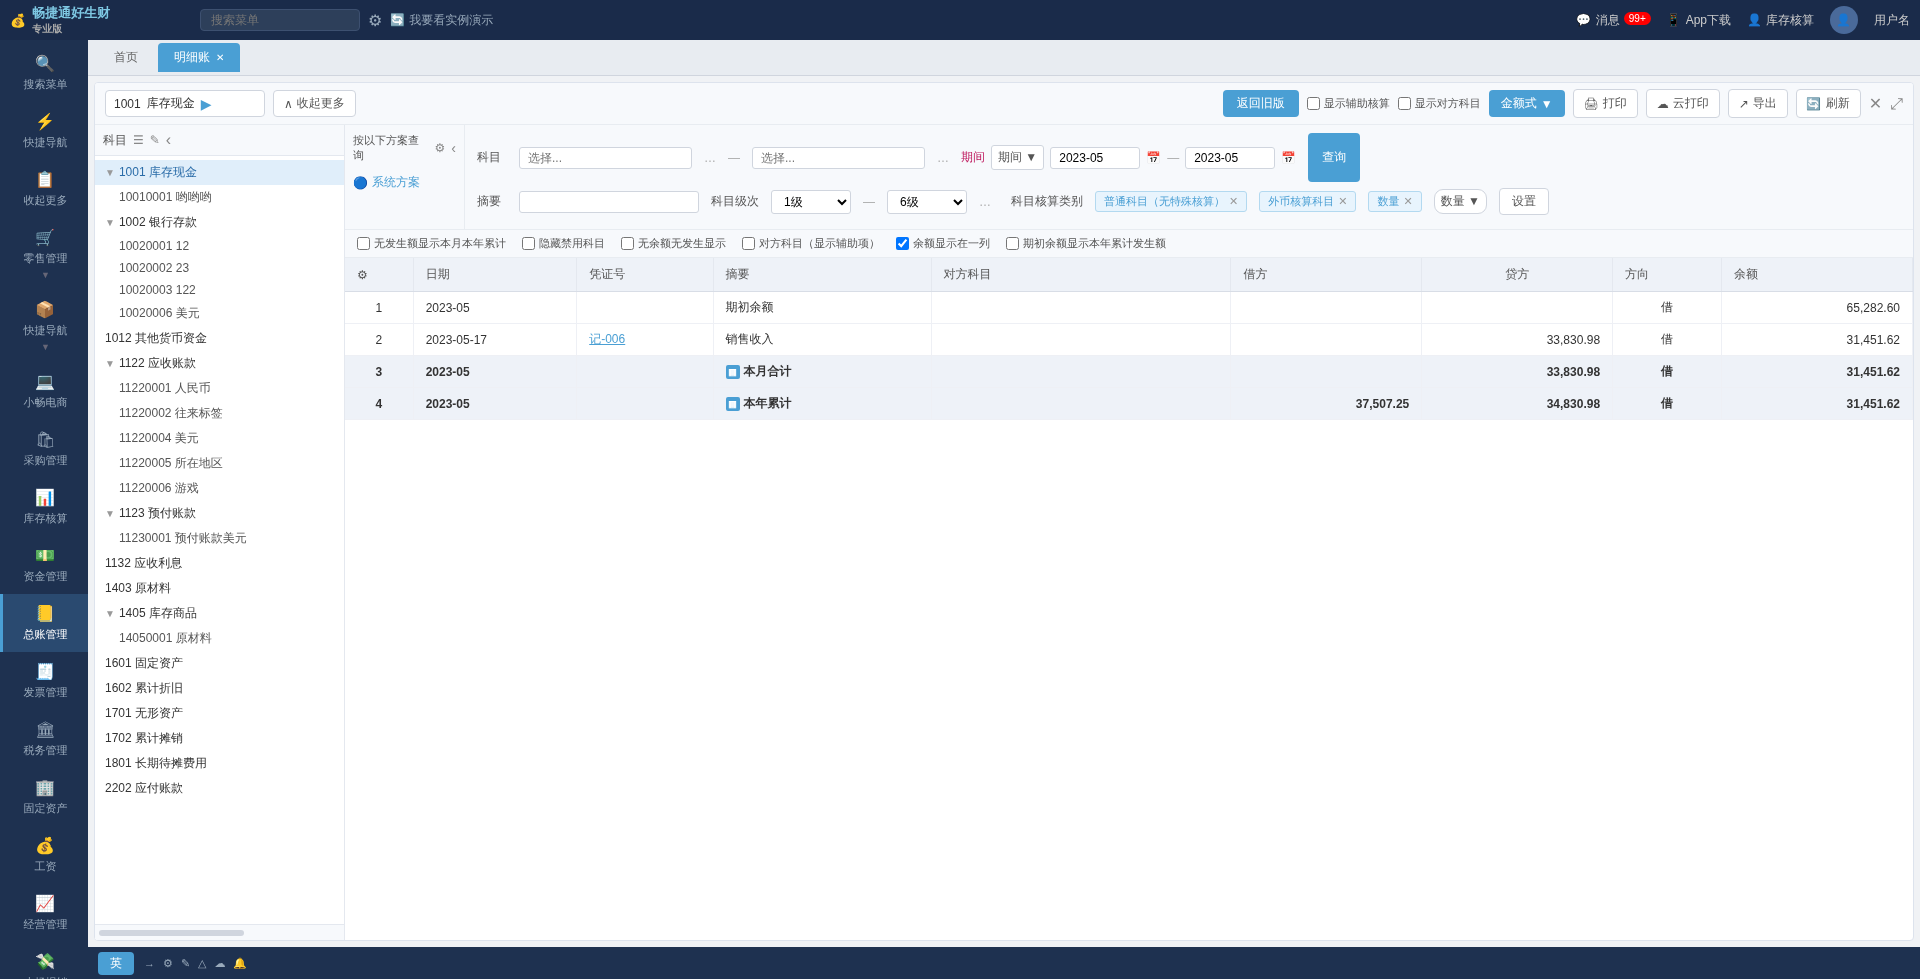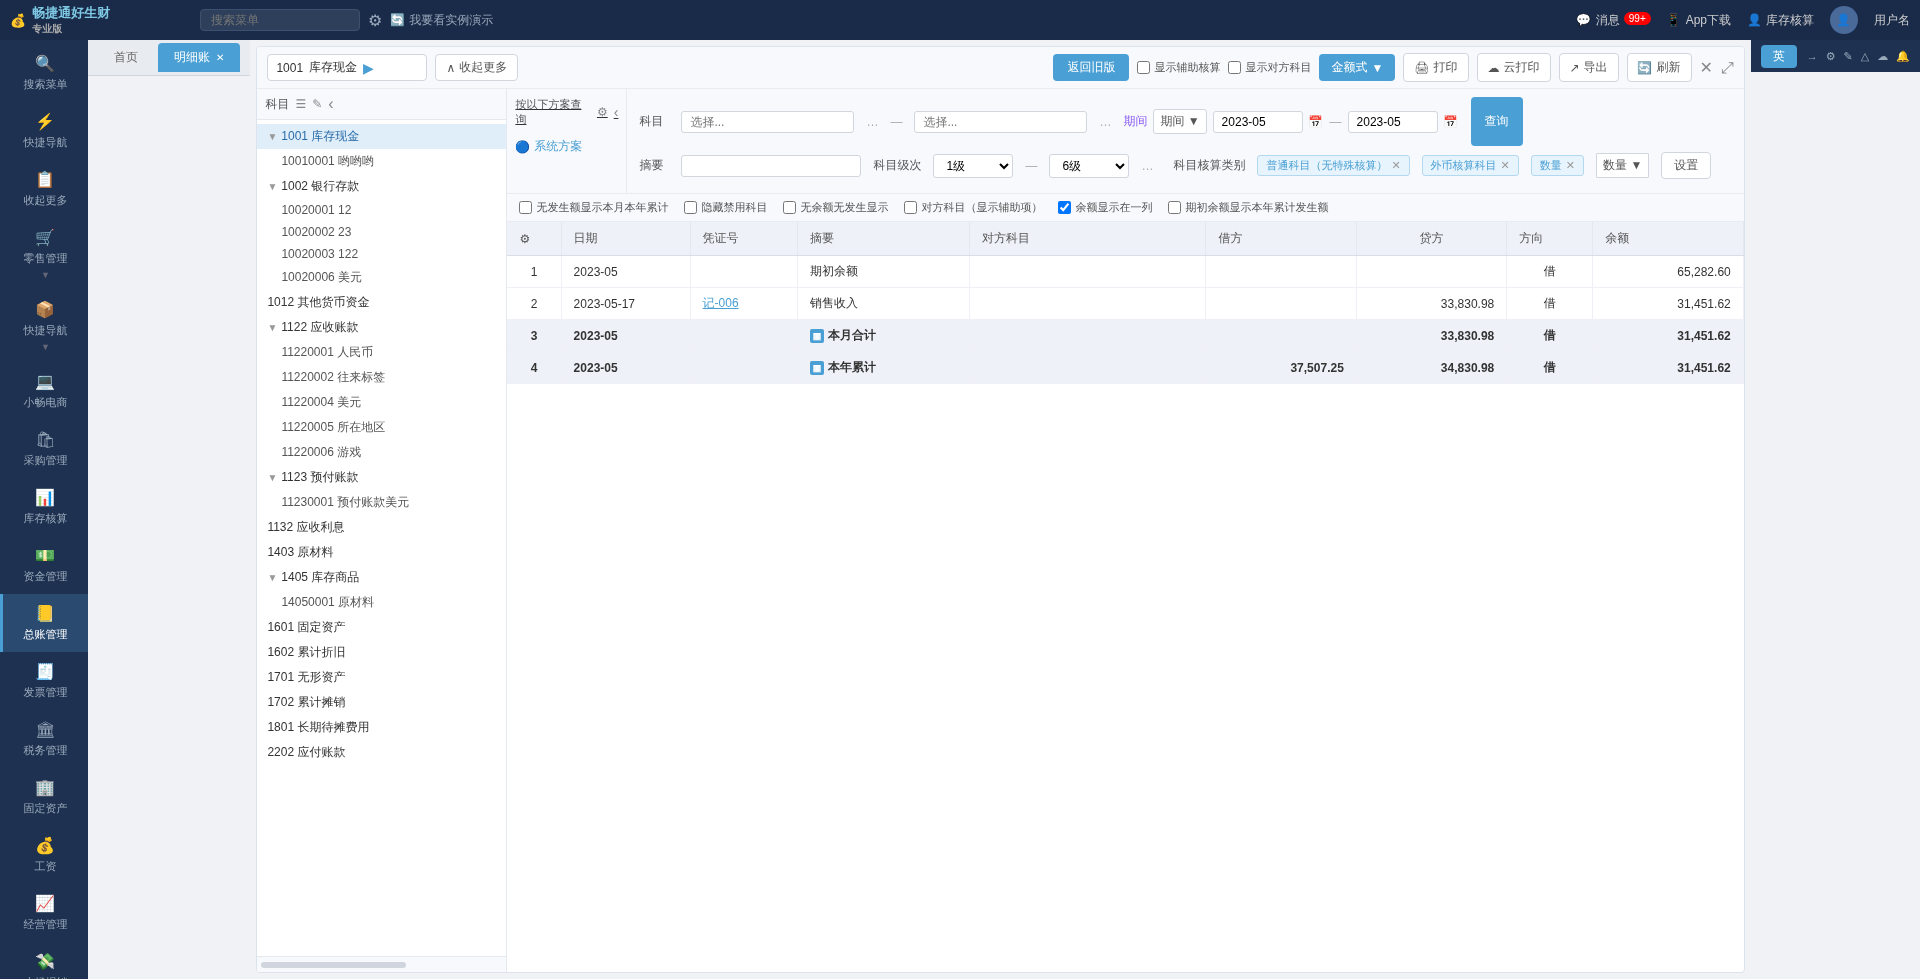--- a/index.html
+++ b/index.html
@@ -107,21 +107,21 @@
       color: #9ab;
       border-left: 3px solid transparent;
     }
     .sidebar-item.active { background: #2a4a70; color: #fff; border-left-color: #4a9fd4; }
     .sidebar-item .icon { font-size: 16px; }
 
     
     .main-content {
       flex: 1;
       display: flex;
-      flex-direction: row;
+      flex-direction: column;
       background: #f0f2f5;
       overflow: hidden;
     }
 
     
     .tab-bar {
       background: #e8ecf1;
       display: flex;
       align-items: center;
       padding: 0 10px;
@@ -267,21 +267,21 @@
       background: #fff;
       border: 1px solid #d0d5de;
       border-radius: 3px;
       padding: 3px 8px;
       font-size: 12px;
       min-width: 80px;
     }
     .filter-period {
       display: flex; align-items: center; gap: 6px;
     }
-    .period-label { font-size: 12px; color: #8b5cf6; }
+    .period-label { font-size: 12px; color: #be185d; }
     .period-input {
       background: #fff;
       border: 1px solid #d0d5de;
       border-radius: 3px;
       padding: 3px 8px;
       font-size: 12px;
       width: 90px;
     }
     .filter-tag {
       background: #e8f4fd;
@@ -714,21 +714,21 @@
 
           <div style="height:16px;border-top:1px solid #e4e8ef;background:#f7f9fc;display:flex;align-items:center;padding:0 4px;">
             <div style="width:60%;height:6px;background:#d0d5de;border-radius:3px;"></div>
           </div>
         </div>
 
         <div style="flex:1;display:flex;flex-direction:column;overflow:hidden;">
 
           <div class="filter-area">
             <div class="filter-left">
-              <div style="display:flex;align-items:center;gap:6px;margin-bottom:8px;text-decoration:underline;">
+              <div style="display:flex;align-items:center;gap:6px;margin-bottom:8px;">
                 <span style="font-size:11px;color:#555;">按以下方案查询</span>
                 <span style="cursor:pointer;color:#888;">⚙</span>
                 <span style="cursor:pointer;color:#888;font-size:14px;">‹</span>
               </div>
               <div class="scheme-item">
                 <span style="color:#4a9fd4;">🔵</span>
                 <span>系统方案</span>
               </div>
             </div>
             <div class="filter-right">
@@ -768,21 +768,21 @@
                   <span class="x">✕</span>
                 </span>
                 <span class="filter-tag">
                   <span>外币核算科目</span>
                   <span class="x">✕</span>
                 </span>
                 <span class="filter-tag">
                   <span>数量</span>
                   <span class="x">✕</span>
                 </span>
-                <span style="cursor:pointer;color:#555;border:1px solid #d0d5de;border-radius:1px;padding:3px 6px;background:#fff;font-size:12px;">数量 ▼</span>
+                <span style="cursor:pointer;color:#555;border:1px solid #d0d5de;border-radius:9px;padding:3px 6px;background:#fff;font-size:12px;">数量 ▼</span>
                 <button class="set-btn">设置</button>
               </div>
             </div>
           </div>
 
           <div class="checkbox-row">
             <label class="checkbox-item">
               <input type="checkbox" style="">
               <span>无发生额显示本月本年累计</span>
             </label>

